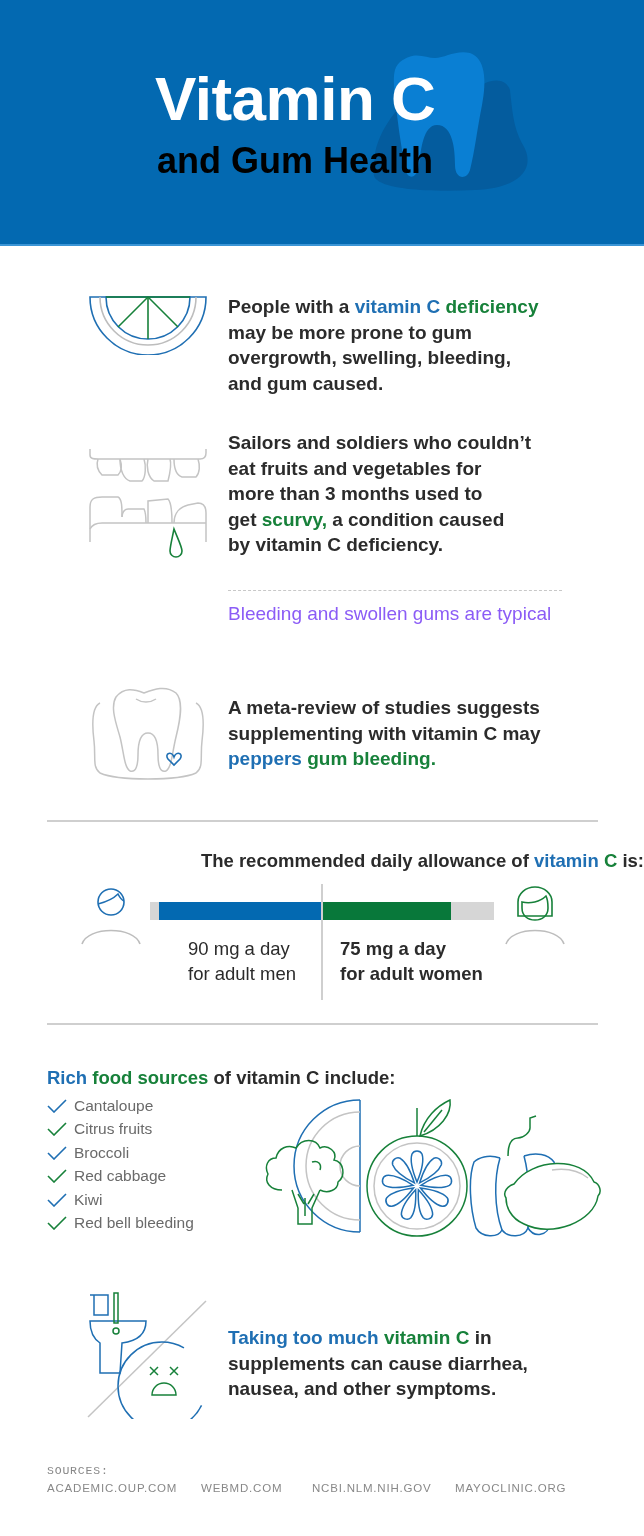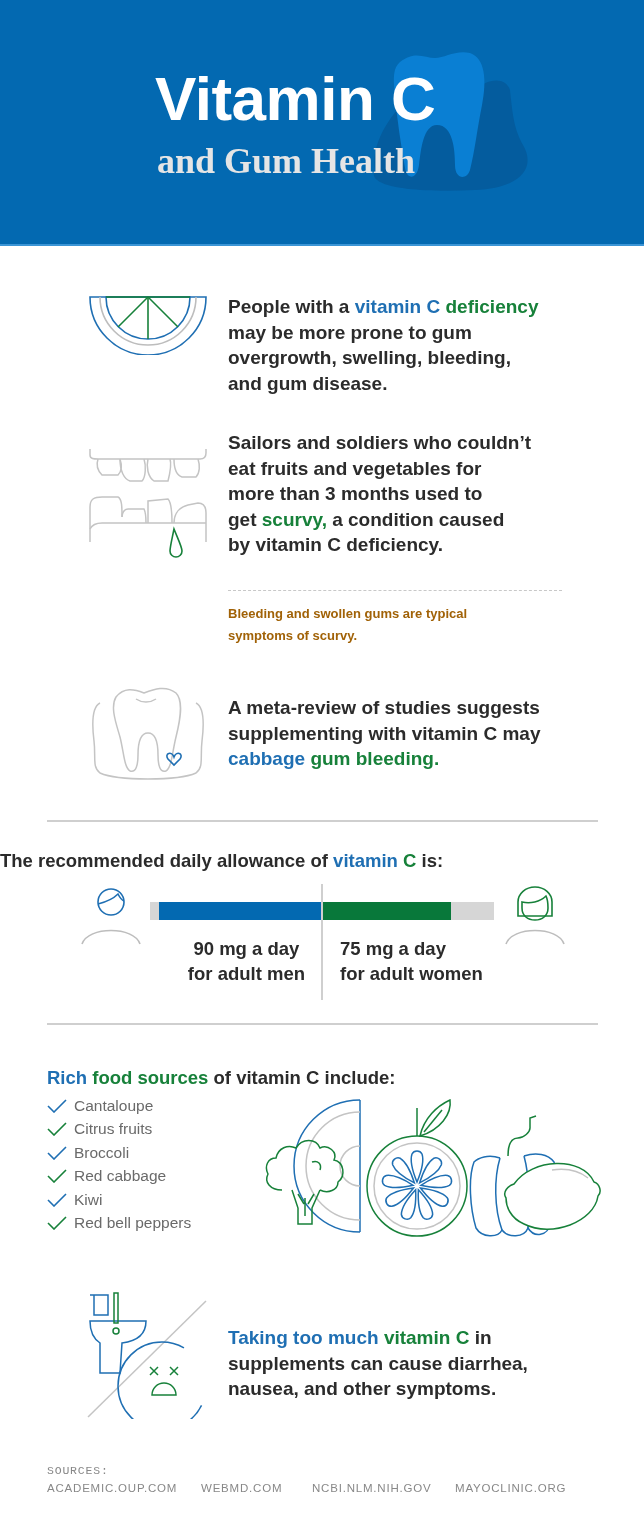--- a/index.html
+++ b/index.html
@@ -2,41 +2,41 @@
 <html><head>
 <meta charset="utf-8">
 <style>
   * { margin: 0; padding: 0; box-sizing: border-box; }
   html, body { width: 644px; height: 1536px; background: #ffffff; overflow: hidden; }
   body { font-family: "Liberation Sans", "DejaVu Sans", sans-serif; color: #2b2b2b; position: relative; }
 
   .header { position: absolute; left: 0; top: 0; width: 644px; height: 246px; background: #0369b1; overflow: hidden; }
   .header-art { position: absolute; left: 355px; top: 50px; }
   .title-main { position: absolute; left: 155px; top: 68px; font-size: 62px; font-weight: 700; color: #ffffff; letter-spacing: -0.5px; line-height: 1; }
-  .title-sub { position: absolute; left: 157px; top: 143px; font-size: 36px; font-weight: 700; color: #e5e5e5; line-height: 1; font-family: Liberation Serif, serif; }
+  .title-sub { position: absolute; left: 157px; top: 143px; font-size: 36px; font-weight: 700; color: #000000; line-height: 1; }
   .header-bottom { position: absolute; left: 0; top: 244px; width: 644px; height: 2px; background: #3b95d6; }
 
   .blue { color: #1f6fb3; }
   .green { color: #17813a; }
 
   .section { position: absolute; }
   .fact-text { font-size: 19px; font-weight: 700; line-height: 25.5px; color: #2b2b2b; }
   .icon { position: absolute; }
 
   .dash { position: absolute; left: 228px; top: 590px; width: 334px; border-top: 1.5px dashed #c8c8c8; }
-  .note-text { font-size: 13px; line-height: 22px; color: #a16207; font-weight: bold; }
+  .note-text { font-size: 19px; line-height: 22px; color: #8b5cf6; }
 
   .hr { position: absolute; left: 47px; width: 551px; height: 1.5px; background: #cfcfcf; }
 
-  .rda-title { position: absolute; left: 0; width: 644px; top: 850px; text-align: left; font-size: 18.5px; font-weight: 700; }
+  .rda-title { position: absolute; left: 0; width: 644px; top: 850px; text-align: right; font-size: 18.5px; font-weight: 700; }
   .bar-bg { position: absolute; left: 150px; top: 902px; width: 344px; height: 18px; background: #d6d6d6; }
   .bar-men { position: absolute; left: 159px; top: 902px; width: 163px; height: 18px; background: #0369b1; }
   .bar-women { position: absolute; left: 322px; top: 902px; width: 129px; height: 18px; background: #08783a; }
   .bar-divider { position: absolute; left: 321px; top: 884px; width: 1.5px; height: 116px; background: #cfcfcf; }
-  .rda-men { position: absolute; right: 339px; top: 936px; text-align: center; font-size: 18.5px; font-weight: 700; line-height: 25px; }
+  .rda-men { position: absolute; right: 348px; top: 936px; text-align: left; font-size: 18.5px; font-weight: 400; line-height: 25px; }
   .rda-women { position: absolute; left: 340px; top: 936px; text-align: left; font-size: 18.5px; font-weight: 700; line-height: 25px; }
 
   .food-title { position: absolute; left: 47px; top: 1058px; font-size: 18.5px; font-weight: 700; margin-top: 9px; }
   .food-list { position: absolute; left: 47px; top: 1094px; list-style: none; }
   .food-list li { height: 23.5px; font-size: 15.5px; color: #6a6a6a; display: flex; align-items: center; }
   .check { width: 20px; height: 14px; margin-right: 7px; display: inline-block; }
 
   .sources-label { position: absolute; left: 47px; top: 1464px; font-size: 11.5px; color: #888888; letter-spacing: 0.8px; font-family: Liberation Mono, monospace; }
   .sources-row { position: absolute; left: 47px; top: 1482px; font-size: 11.5px; color: #888888; letter-spacing: 0.8px; }
   .sources-row span { position: absolute; white-space: nowrap; }
@@ -60,21 +60,21 @@
   <path d="M18 2 H102 A42 42 0 0 1 18 2 Z" fill="none" stroke="#1f6fb3" stroke-width="1.6"></path>
   <line x1="18" y1="2" x2="102" y2="2" stroke="#17813a" stroke-width="1.6"></line>
   <line x1="60" y1="2" x2="60" y2="44" stroke="#17813a" stroke-width="1.6"></line>
   <line x1="60" y1="2" x2="30" y2="32" stroke="#17813a" stroke-width="1.6"></line>
   <line x1="60" y1="2" x2="90" y2="32" stroke="#17813a" stroke-width="1.6"></line>
 </svg>
 <div class="section fact-text" style="left:228px; top:294px;">
   <div><span>People with a </span><span class="blue">vitamin C</span><span> </span><span class="green">deficiency</span></div>
   <div>may be more prone to gum</div>
   <div>overgrowth, swelling, bleeding,</div>
-  <div>and gum disease.</div>
+  <div>and gum caused.</div>
 </div>
 
 <svg class="icon" style="left:88px; top:447px;" width="120" height="112" viewBox="0 0 120 112">
   <g fill="none" stroke="#c4c4c4" stroke-width="1.5">
     <path d="M2 2 V8 C2 12 6 12 10 12 H112 C116 12 118 10 118 6 V2"></path>
     <path d="M10 12 C8 18 10 24 14 28 H30 C34 24 34 18 32 12"></path>
     <path d="M32 12 C32 24 36 32 42 34 H54 C58 30 58 18 56 12"></path>
     <path d="M60 12 C58 20 60 30 66 34 H80 C82 26 84 18 82 12"></path>
     <path d="M86 12 C86 20 88 28 94 30 H108 C112 26 112 18 110 12"></path>
     <path d="M2 95 V60 C2 52 6 50 14 50 H30 C34 52 34 60 34 70"></path>
@@ -88,35 +88,34 @@
 <div class="section fact-text" style="left:228px; top:430px;">
   <div>Sailors and soldiers who couldn’t</div>
   <div>eat fruits and vegetables for</div>
   <div>more than 3 months used to</div>
   <div><span>get </span><span class="green">scurvy,</span><span> a condition caused</span></div>
   <div>by vitamin C deficiency.</div>
 </div>
 <div class="dash"></div>
 <div class="section note-text" style="left:228px; top:603px;">
   <div>Bleeding and swollen gums are typical</div>
-  <div>symptoms of scurvy.</div>
 </div>
 
 <svg class="icon" style="left:88px; top:685px;" width="120" height="95" viewBox="0 0 120 95">
   <g fill="none" stroke="#c4c4c4" stroke-width="1.5">
     <path d="M12 18 C4 22 4 40 6 56 C8 72 4 82 12 88 C30 96 90 96 108 88 C116 82 112 72 114 56 C116 40 116 22 108 18"></path>
     <path d="M28 12 C36 2 46 4 56 8 C66 4 78 0 88 8 C96 16 92 36 88 52 C84 68 84 82 78 86 C72 88 70 80 70 70 C70 58 68 48 60 48 C52 48 50 58 50 70 C50 80 48 88 42 86 C36 82 36 68 32 52 C28 38 22 22 28 12 Z"></path>
     <path d="M48 14 C54 18 62 18 68 14"></path>
   </g>
   <path d="M86 72 C84 66 76 68 80 74 L86 80 L92 74 C96 68 88 66 86 72 Z" fill="none" stroke="#1f6fb3" stroke-width="1.6"></path>
 </svg>
 <div class="section fact-text" style="left:228px; top:695px;">
   <div>A meta-review of studies suggests</div>
   <div>supplementing with vitamin C may</div>
-  <div><span class="blue">cabbage</span> <span class="green">gum bleeding.</span></div>
+  <div><span class="blue">peppers</span> <span class="green">gum bleeding.</span></div>
 </div>
 
 <div class="hr" style="top:820px;"></div>
 
 <div class="rda-title"><span>The recommended daily allowance of </span><span class="blue">vitamin</span> <span class="green">C</span><span> is:</span></div>
 
 <svg class="icon" style="left:80px; top:886px;" width="62" height="60" viewBox="0 0 62 60">
   <circle cx="31" cy="16" r="13" fill="none" stroke="#1f6fb3" stroke-width="1.6"></circle>
   <path d="M18 18 C26 16 32 14 38 8 C40 12 42 14 44 15" fill="none" stroke="#1f6fb3" stroke-width="1.6"></path>
   <path d="M2 58 C8 40 54 40 60 58" fill="none" stroke="#bdbdbd" stroke-width="1.6"></path>
@@ -170,21 +169,21 @@
   <li>
       <svg class="check" viewBox="0 0 20 14">
         <path d="M1 7 L7 13 L19 1" fill="none" stroke="#1f6fb3" stroke-width="1.6"></path>
       </svg>
       <span>Kiwi</span>
     </li>
   <li>
       <svg class="check" viewBox="0 0 20 14">
         <path d="M1 7 L7 13 L19 1" fill="none" stroke="#17813a" stroke-width="1.6"></path>
       </svg>
-      <span>Red bell peppers</span>
+      <span>Red bell bleeding</span>
     </li>
 </ul>
 
 <svg class="icon" style="left:262px; top:1098px;" width="340" height="140" viewBox="0 0 340 140">
 
   <g fill="none" stroke-width="1.5">
     <path d="M98 2 A66 66 0 0 0 98 134" stroke="#1f6fb3"></path>
     <line x1="98" y1="2" x2="98" y2="134" stroke="#1f6fb3"></line>
     <path d="M98 14 A54 54 0 0 0 98 122" stroke="#c4c4c4"></path>
     <path d="M98 48 A20 20 0 0 0 98 88" stroke="#c4c4c4"></path>

